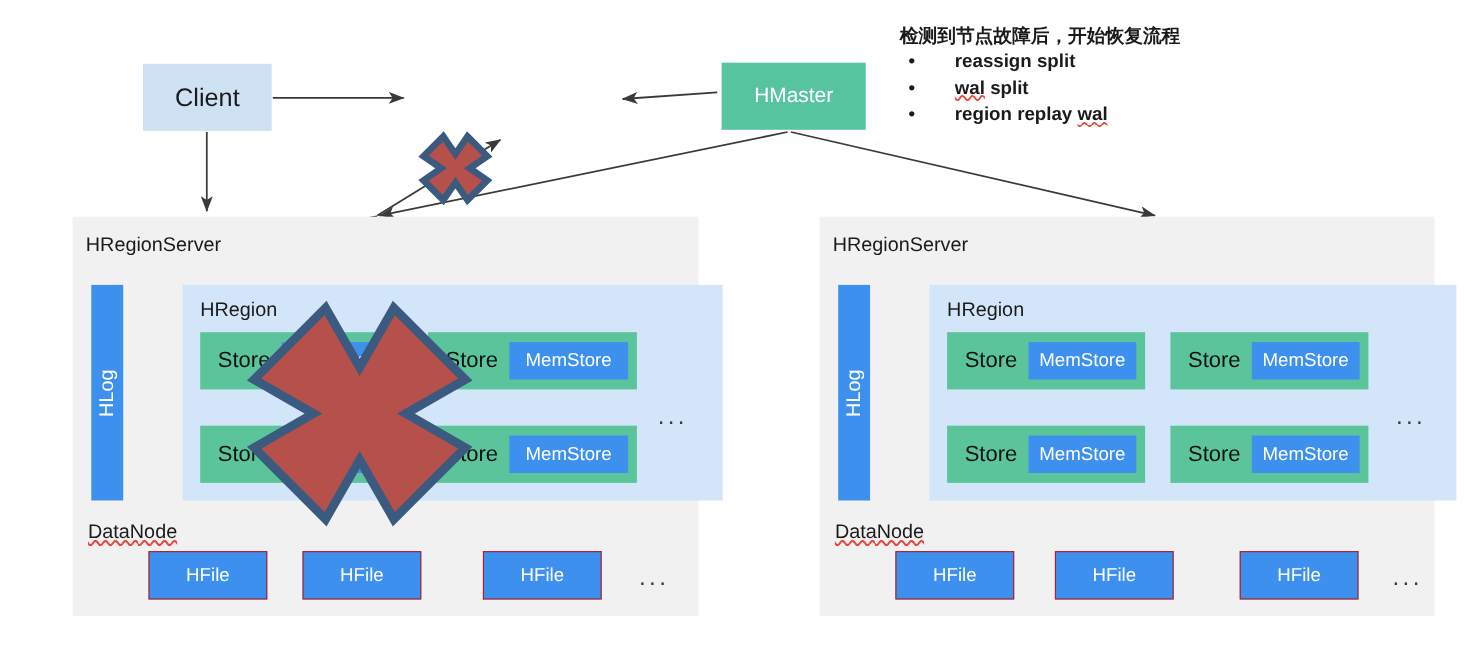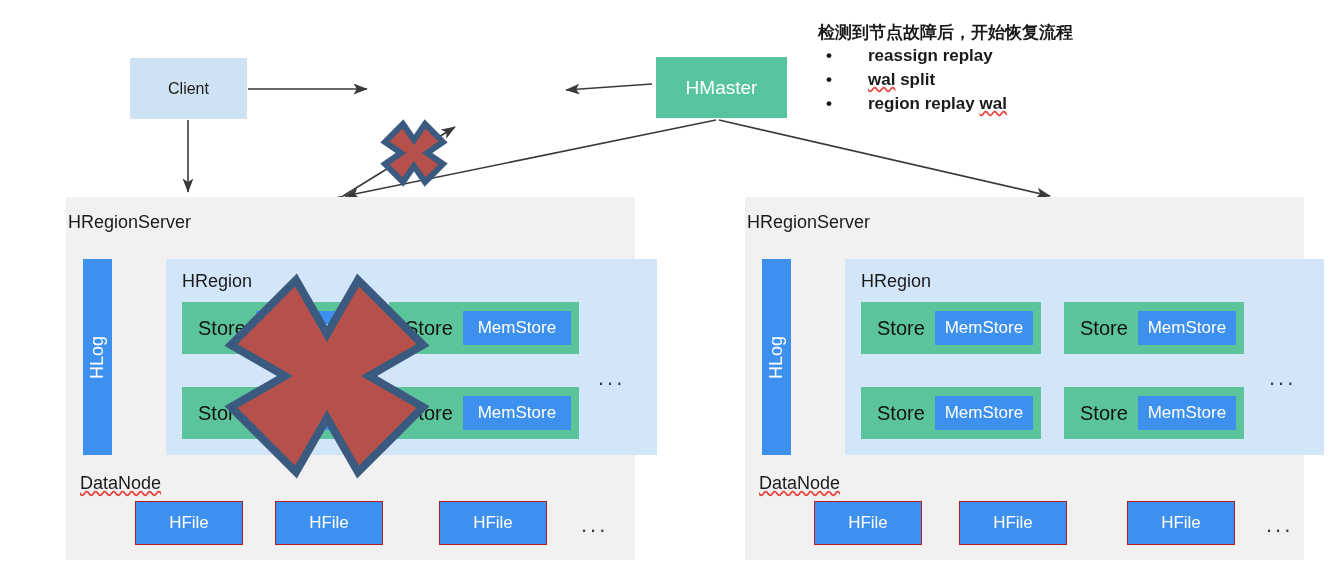--- a/index.html
+++ b/index.html
@@ -5,41 +5,41 @@
   html,body{margin:0;padding:0;background:#ffffff;}
   body{width:1338px;height:587px;position:relative;overflow:hidden;
        font-family:"Liberation Sans","DejaVu Sans",sans-serif;
        -webkit-font-smoothing:antialiased;}
   .stage{position:absolute;left:0;top:0;width:1338px;height:587px;}
   .abs{position:absolute;box-sizing:border-box;}
 
   
   .client-box{left:130px;top:58px;width:117px;height:61px;background:#cfe2f3;
               display:flex;align-items:center;justify-content:center;
-              color:#1a1a1a;font-size:16px;}
+              color:#1a1a1a;font-size:23px;}
   .zk-ellipse{left:373px;top:55px;width:184px;height:68px;background:#4a86c8;
               border-radius:50%;display:flex;align-items:center;justify-content:center;
               color:#ffffff;font-size:19px;}
   .hmaster-box{left:656px;top:57px;width:131px;height:61px;background:#57c4a0;
                display:flex;align-items:center;justify-content:center;
                color:#ffffff;font-size:19px;}
 
   
   .note{left:818px;top:24px;width:460px;color:#1a1a1a;font-size:17px;line-height:1.0;font-weight:bold;}
   .note-title{margin:0 0 6px 0;font-size:17px;}
   .note ul{margin:0;padding:0;list-style:none;}
   .note li{display:flex;margin:0 0 7px 0;font-size:17px;}
   .note li .bul{width:42px;flex:0 0 42px;text-align:left;padding-left:8px;}
   .sp-err{text-decoration:underline wavy #e8453c;text-decoration-skip-ink:none;}
 
   
   .rs-panel{background:#f1f1f1;}
   .rs-panel.left{left:66px;top:197px;width:569px;height:363px;}
   .rs-panel.right{left:745px;top:197px;width:559px;height:363px;}
-  .rs-title{font-size:18px;color:#1a1a1a;left:2px;top:15px;}
+  .rs-title{font-size:18px;color:#1a1a1a;left:12px;top:15px;}
 
   .hlog{background:#3d90ee;display:flex;align-items:center;justify-content:center;}
   .hlog span{color:#ffffff;font-size:18px;transform:rotate(-90deg);white-space:nowrap;}
 
   .hregion{background:#d3e5f8;margin-left:42px;}
   .hregion-title{font-size:18px;color:#1a1a1a;left:16px;top:12px;}
 
   .store{background:#5cc49a;display:flex;align-items:center;}
   .store-label{color:#111111;font-size:20px;margin-left:16px;margin-right:10px;}
   .memstore{background:#3d90ee;color:#ffffff;font-size:17px;
@@ -91,21 +91,21 @@
 
   <div class="abs hmaster-box">
     <span>HMaster</span>
   </div>
 
   <div class="abs note">
     <p class="note-title">检测到节点故障后，开始恢复流程</p>
     <ul>
       <li>
         <span class="bul">•</span>
-        <span>reassign replay</span>
+        <span>reassign split</span>
       </li>
       <li>
         <span class="bul">•</span>
         <span><span class="sp-err">wal</span> split</span>
       </li>
       <li>
         <span class="bul">•</span>
         <span>region replay <span class="sp-err">wal</span></span>
       </li>
     </ul>

